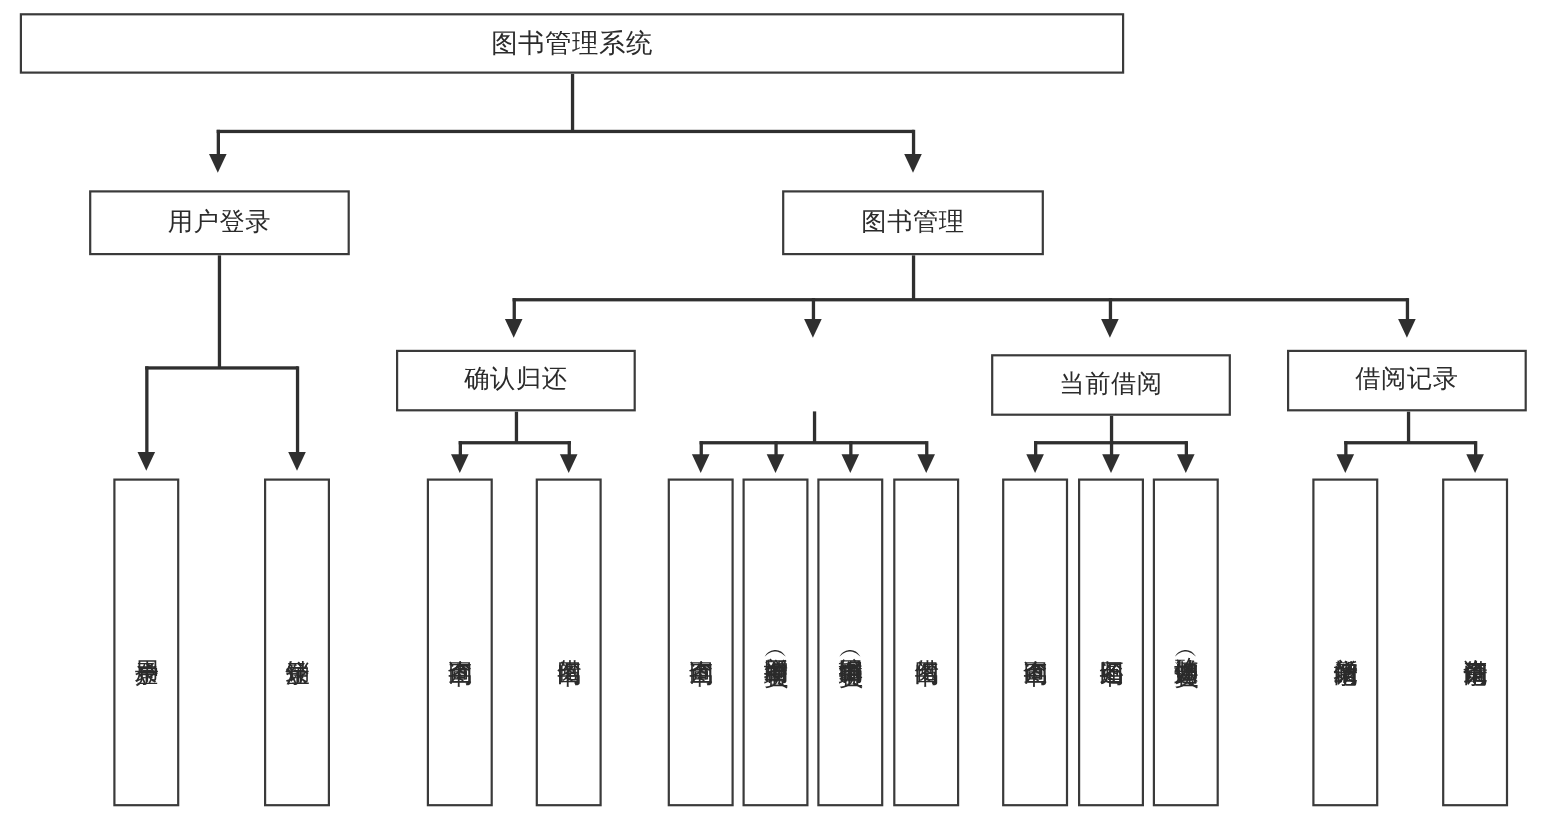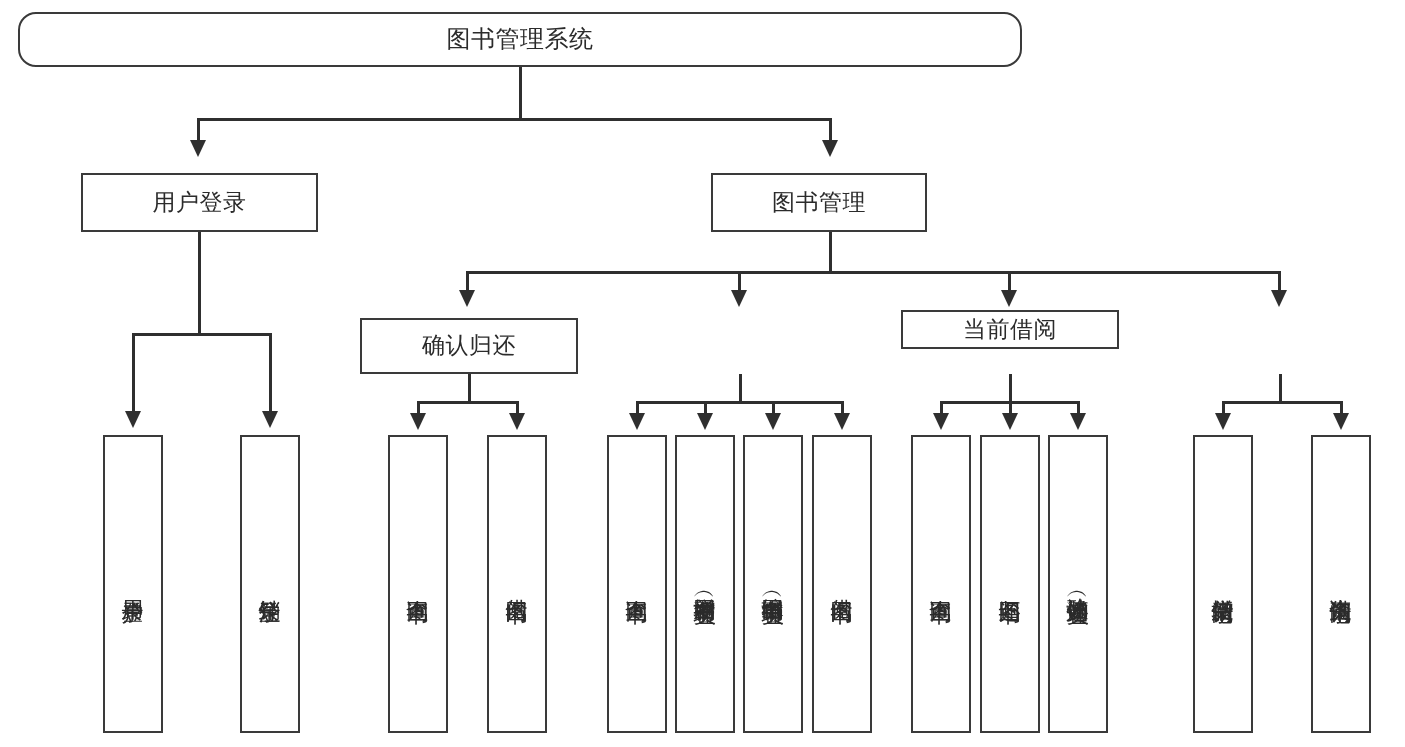--- a/index.html
+++ b/index.html
@@ -81,37 +81,37 @@
     white-space: nowrap;
     z-index: 6;
     font-family: "DejaVu Sans", "Liberation Sans", sans-serif;
   }
 </style>
 </head>
 <body>
 
 <div id="canvas">
 
-  <div class="node h root" style="left:18px; top:12px; width:1004px; height:55px;border-radius:18px;">
+  <div class="node h root" style="left:18px; top:12px; width:1004px; height:55px;">
     <span>图书管理系统</span>
   </div>
 
   <div class="seg vline" style="left:519px; top:67px; height:52px;"></div>
 
   <div class="seg hline" style="left:197px; top:118px; width:634px;"></div>
 
   <div class="seg vline" style="left:197px; top:118px; height:30px;"></div>
   <div class="arrow" style="left:190px; top:140px;"></div>
   <div class="seg vline" style="left:829px; top:118px; height:30px;"></div>
   <div class="arrow" style="left:822px; top:140px;"></div>
 
   <div class="node h" style="left:81px; top:173px; width:237px; height:59px;">
     <span>用户登录</span>
   </div>
-  <div class="node h" style="left:711px; top:173px; width:216px; height:59px;">
+  <div class="node h" style="left:711px; top:173px; width:238px; height:59px;">
     <span>图书管理</span>
   </div>
 
   <div class="seg vline" style="left:198px; top:232px; height:102px;"></div>
   <div class="seg hline" style="left:132px; top:333px; width:139px;"></div>
   <div class="seg vline" style="left:132px; top:333px; height:85px;"></div>
   <div class="arrow" style="left:125px; top:411px;"></div>
   <div class="seg vline" style="left:269px; top:333px; height:85px;"></div>
   <div class="arrow" style="left:262px; top:411px;"></div>
 
@@ -122,22 +122,25 @@
   <div class="seg vline" style="left:738px; top:271px; height:25px;"></div>
   <div class="arrow" style="left:731px; top:290px;"></div>
   <div class="seg vline" style="left:1008px; top:271px; height:25px;"></div>
   <div class="arrow" style="left:1001px; top:290px;"></div>
   <div class="seg vline" style="left:1278px; top:271px; height:25px;"></div>
   <div class="arrow" style="left:1271px; top:290px;"></div>
 
   <div class="node h" style="left:360px; top:318px; width:218px; height:56px;">
     <span>确认归还</span>
   </div>
-  <div class="node h" style="left:901px; top:310px; width:218px; height:39px;">
+  <div class="node h" style="left:901px; top:322px; width:218px; height:56px;">
     <span>当前借阅</span>
+  </div>
+  <div class="node h" style="left:1170px; top:318px; width:218px; height:56px;">
+    <span>借阅记录</span>
   </div>
 
   <div class="seg vline" style="left:468px; top:374px; height:28px;"></div>
   <div class="seg hline" style="left:417px; top:401px; width:102px;"></div>
   <div class="seg vline" style="left:417px; top:401px; height:18px;"></div>
   <div class="arrow" style="left:410px; top:413px;"></div>
   <div class="seg vline" style="left:516px; top:401px; height:18px;"></div>
   <div class="arrow" style="left:509px; top:413px;"></div>
 
   <div class="seg vline" style="left:739px; top:374px; height:28px;"></div>

